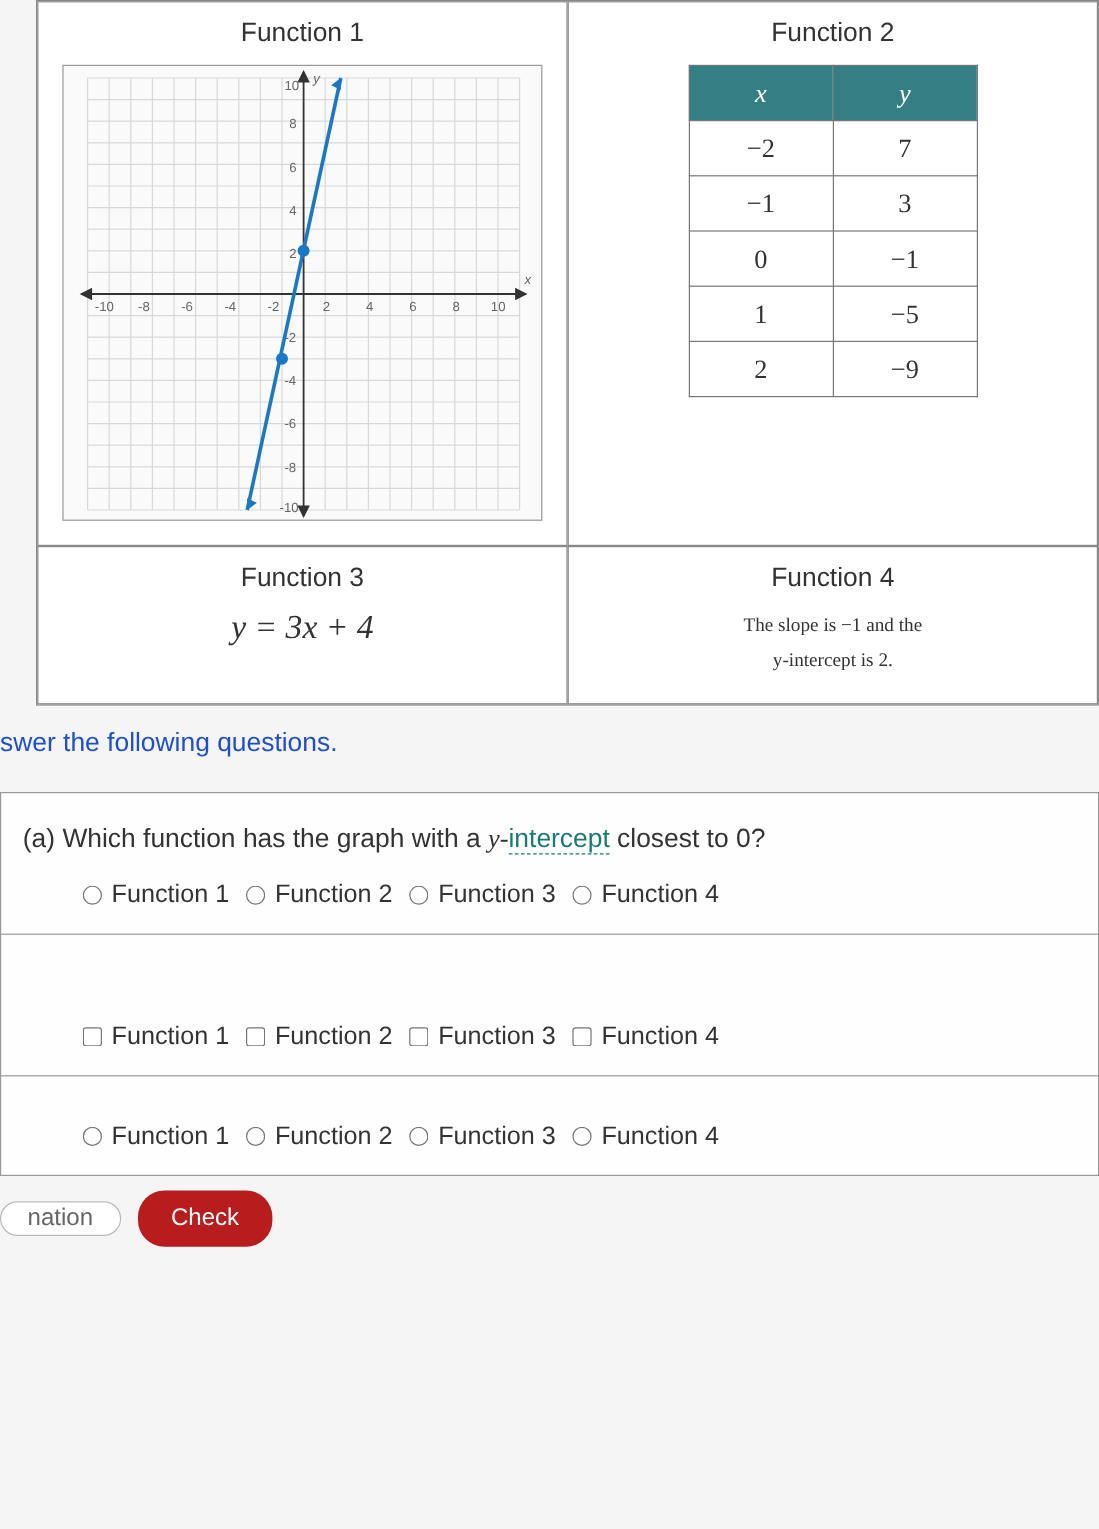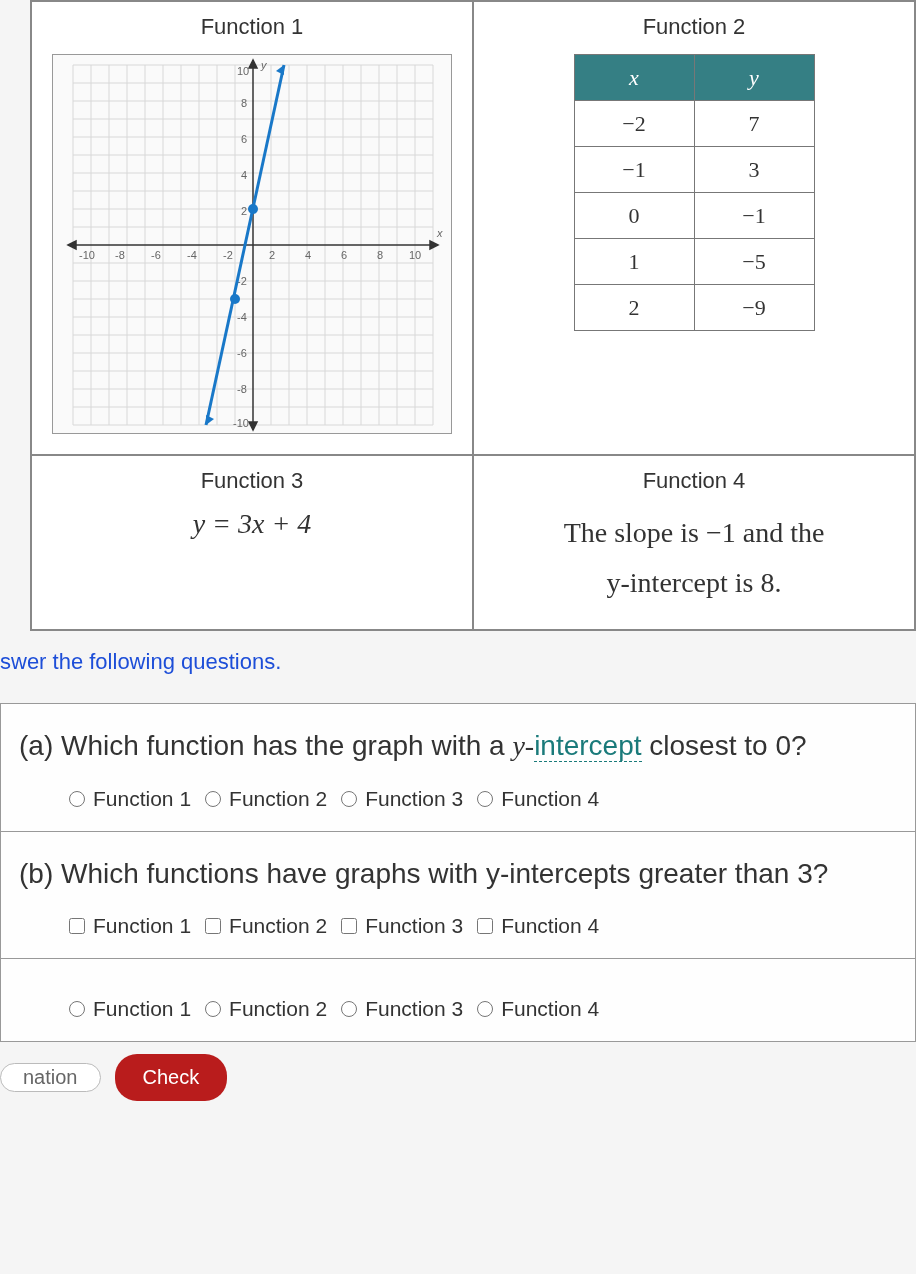--- a/index.html
+++ b/index.html
@@ -48,37 +48,37 @@
     text-align: center;
   }
   .dt th {
     background: #357f84;
     color: #fff;
     font-style: italic;
     font-family: Georgia, serif;
   }
   .dt td { background: #fff; font-family: Georgia, serif;}
   .eq { font-family: Georgia, serif; font-style: italic; font-size: 28px; margin-top: 10px;}
-  .desc { font-size: 28px; font-family: Georgia, serif; line-height: 1.8; margin-top: 10px;}
+  .desc { font-size: 16px; font-family: Georgia, serif; line-height: 1.8; margin-top: 10px;}
   .prompt {
     font-size: 22px;
     color: #1d4ed8;
     padding: 18px 10px 10px 0;
   }
   .qbox {
     border: 1px solid #999;
     background: #fefefe;
     margin-top: 18px;
   }
   .qrow {
     border-bottom: 1px solid #999;
     padding: 20px 18px;
   }
   .qrow:last-of-type{ border-bottom:none;}
-  .qtext { font-size: 28px; line-height: 1.6; }
+  .qtext { font-size: 22px; line-height: 1.6; }
   .term { color: #1a7a7a; border-bottom: 1px dashed #1a7a7a; }
   .opts {
     margin-top: 18px;
     font-size: 21px;
     display: flex;
     flex-wrap: wrap;
     gap: 6px 14px;
     align-items: center;
     padding-left: 50px;
   }
@@ -237,21 +237,21 @@
 
   <div class="cell">
     <div class="cell-title">Function 3</div>
     <div class="eq">y = 3x + 4</div>
   </div>
 
   <div class="cell">
     <div class="cell-title">Function 4</div>
     <div class="desc">
       <span>The slope is −1 and the</span><br>
-      <span>y-intercept is 8.</span>
+      <span>y-intercept is 2.</span>
     </div>
   </div>
 </div>
 
 <div class="prompt">swer the following questions.</div>
 
 <div class="qbox">
 
   <div class="qrow">
     <div class="qtext">
@@ -272,21 +272,21 @@
         </label>
       <label>
           <input type="radio" name="qa" style="">
           <span>Function 4</span>
         </label>
     </div>
   </div>
 
   <div class="qrow">
     <div class="qtext">
-      <span>(b) Which functions have graphs with y-intercepts greater than 3?</span><br>
+      <br>
     </div>
     <div class="opts">
       <label>
           <input type="checkbox" style="">
           <span>Function 1</span>
         </label>
       <label>
           <input type="checkbox" style="">
           <span>Function 2</span>
         </label>

